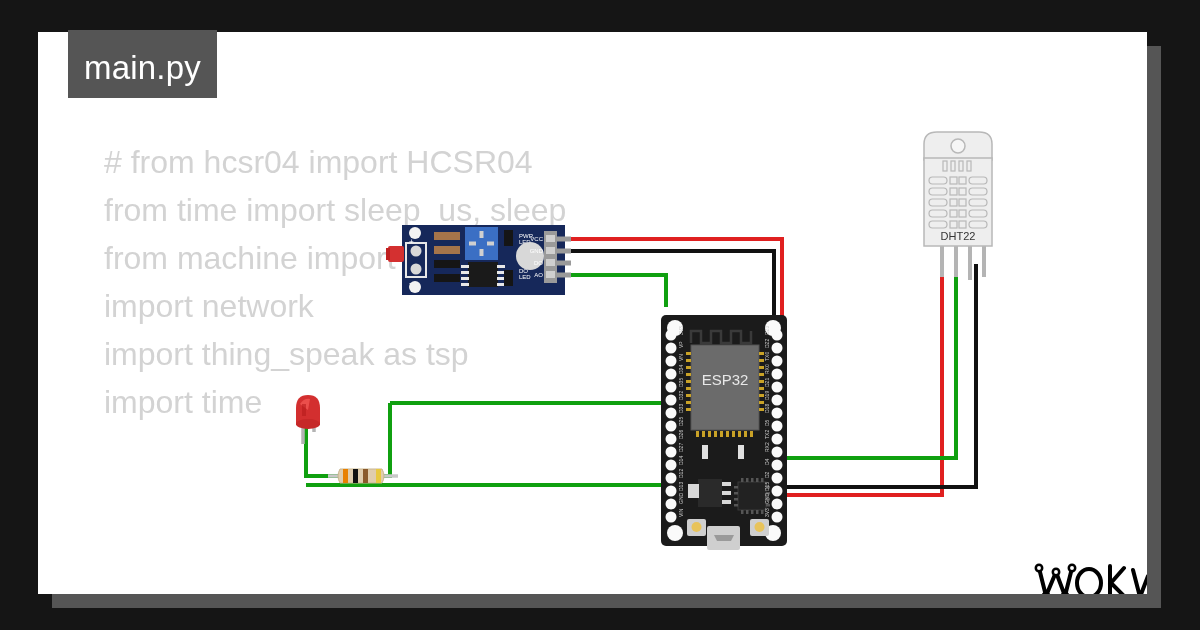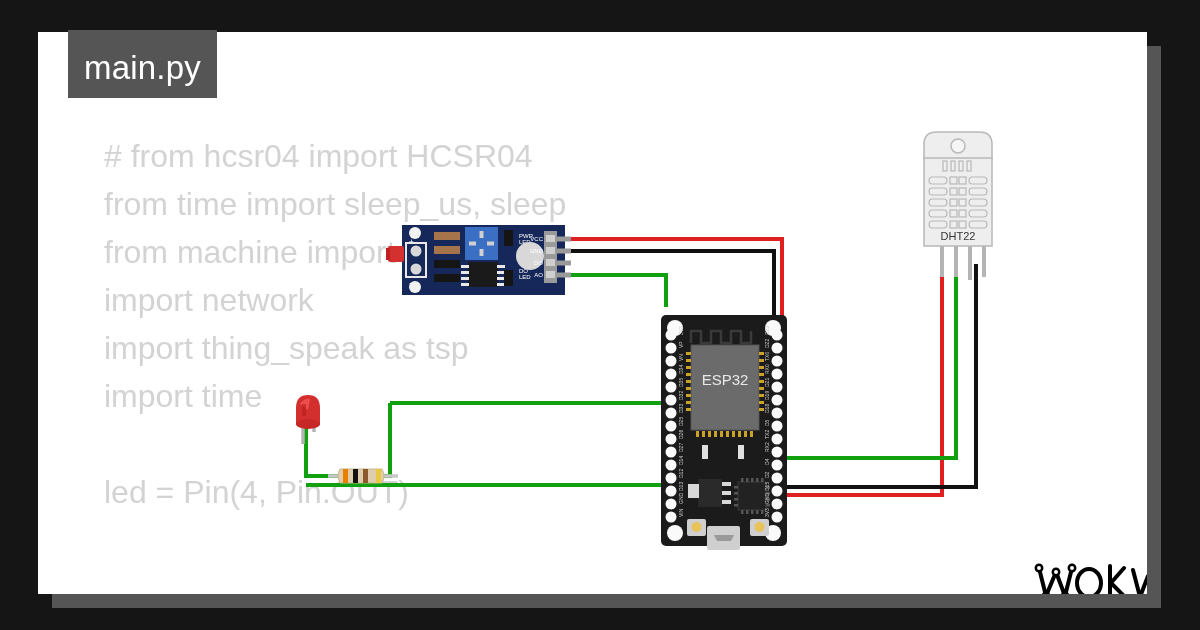--- a/index.html
+++ b/index.html
@@ -32,21 +32,21 @@
     font-size:33px;
     line-height:44px;
     letter-spacing:0.2px;
     z-index:40;
     white-space:nowrap;
     margin-top:16px;
   }
 
   
   #code-area{
-    position:absolute; left:66px; top:100px;
+    position:absolute; left:66px; top:106px;
     width:760px;
     z-index:5;
     pointer-events:none;
   }
   .code-line{
     color:#d3d3d3;
     font-size:32px;
     line-height:48px;
     height:48px;
     white-space:pre;
@@ -76,21 +76,20 @@
 <div id="panel" style="background: rgb(255, 255, 255);">
 
   <div id="code-area" style="color: rgb(211, 211, 211);">
       <div class="code-line"># from hcsr04 import HCSR04</div>
       <div class="code-line">from time import sleep_us, sleep</div>
       <div class="code-line">from machine import Pin</div>
       <div class="code-line">import network</div>
       <div class="code-line">import thing_speak as tsp</div>
       <div class="code-line">import time</div>
       <div class="code-line blank">&nbsp;</div>
-      <div class="code-line">led = Pin(4, Pin.OUT)</div>
     </div>
 
   <svg id="circuit" viewBox="0 0 1200 630" xmlns="http://www.w3.org/2000/svg">
 
     <g fill="none" stroke-linecap="butt">
 
       <path d="M 532 207 L 744 207 L 744 463" stroke="#e02020" stroke-width="4"></path>
 
       <path d="M 532 219 L 736 219 L 736 455" stroke="#111111" stroke-width="4"></path>
 

